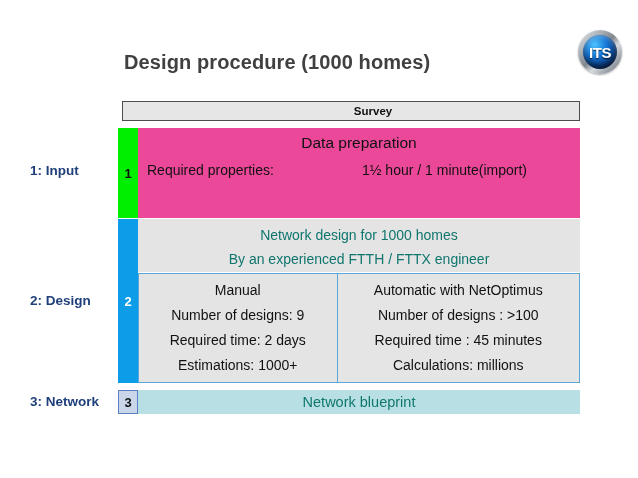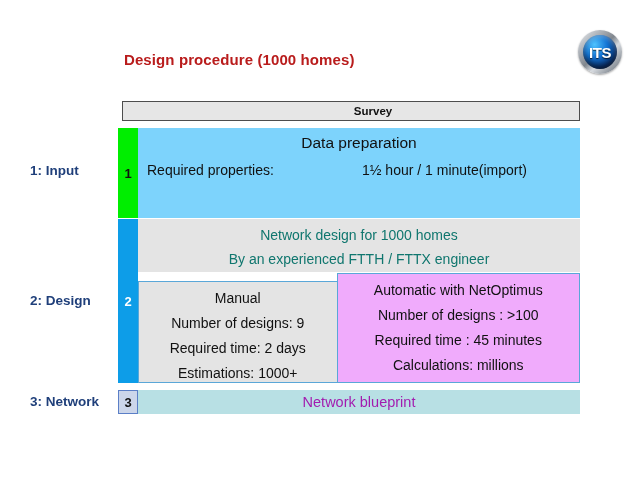--- a/index.html
+++ b/index.html
@@ -18,23 +18,23 @@
     width: 638px;
     height: 478px;
     background: #ffffff;
   }
 
   
   #slide-title {
     position: absolute;
     left: 124px;
     top: 51px;
-    font-size: 15px;
-    font-weight: bold;
-    color: #b91c1c;
+    font-size: 20px;
+    font-weight: bold;
+    color: #404040;
     letter-spacing: 0.1px;
     white-space: nowrap;
   }
 
   
   #logo {
     position: absolute;
     left: 578px;
     top: 30px;
     width: 44px;
@@ -140,21 +140,21 @@
     color: #111111;
   }
 
   
   #input-block {
     position: absolute;
     left: 138px;
     top: 128px;
     width: 442px;
     height: 90px;
-    background: #7dd3fc;
+    background: #ec4899;
     box-sizing: border-box;
     padding-left: 20px;
   }
   #input-heading {
     position: absolute;
     left: 0;
     top: 6px;
     width: 100%;
     text-align: center;
     font-size: 15.5px;
@@ -214,25 +214,24 @@
   }
   .compare-col {
     box-sizing: border-box;
     padding-top: 4px;
     border: 1px solid #5aa7d8;
   }
   #col-manual {
     width: 212px;
     background: #e4e4e4;
     border-right: none;
-    margin-top: 8px;
   }
   #col-auto {
     width: 260px;
-    background: #f0abfc;
+    background: #e5e5e5;
   }
   .compare-col .line {
     text-align: center;
     font-size: 14px;
     color: #111111;
     line-height: 25px;
     white-space: nowrap;
   }
 
   
@@ -241,21 +240,21 @@
     left: 138px;
     top: 390px;
     width: 442px;
     height: 24px;
     background: #b8e0e4;
     box-sizing: border-box;
     display: flex;
     align-items: center;
     justify-content: center;
     font-size: 14.5px;
-    color: #a21caf;
+    color: #0f766e;
   }
 </style>
 </head>
 <body>
 
 <div id="slide">
 
   <div id="slide-title">Design procedure (1000 homes)</div>
 
   <div id="logo">

